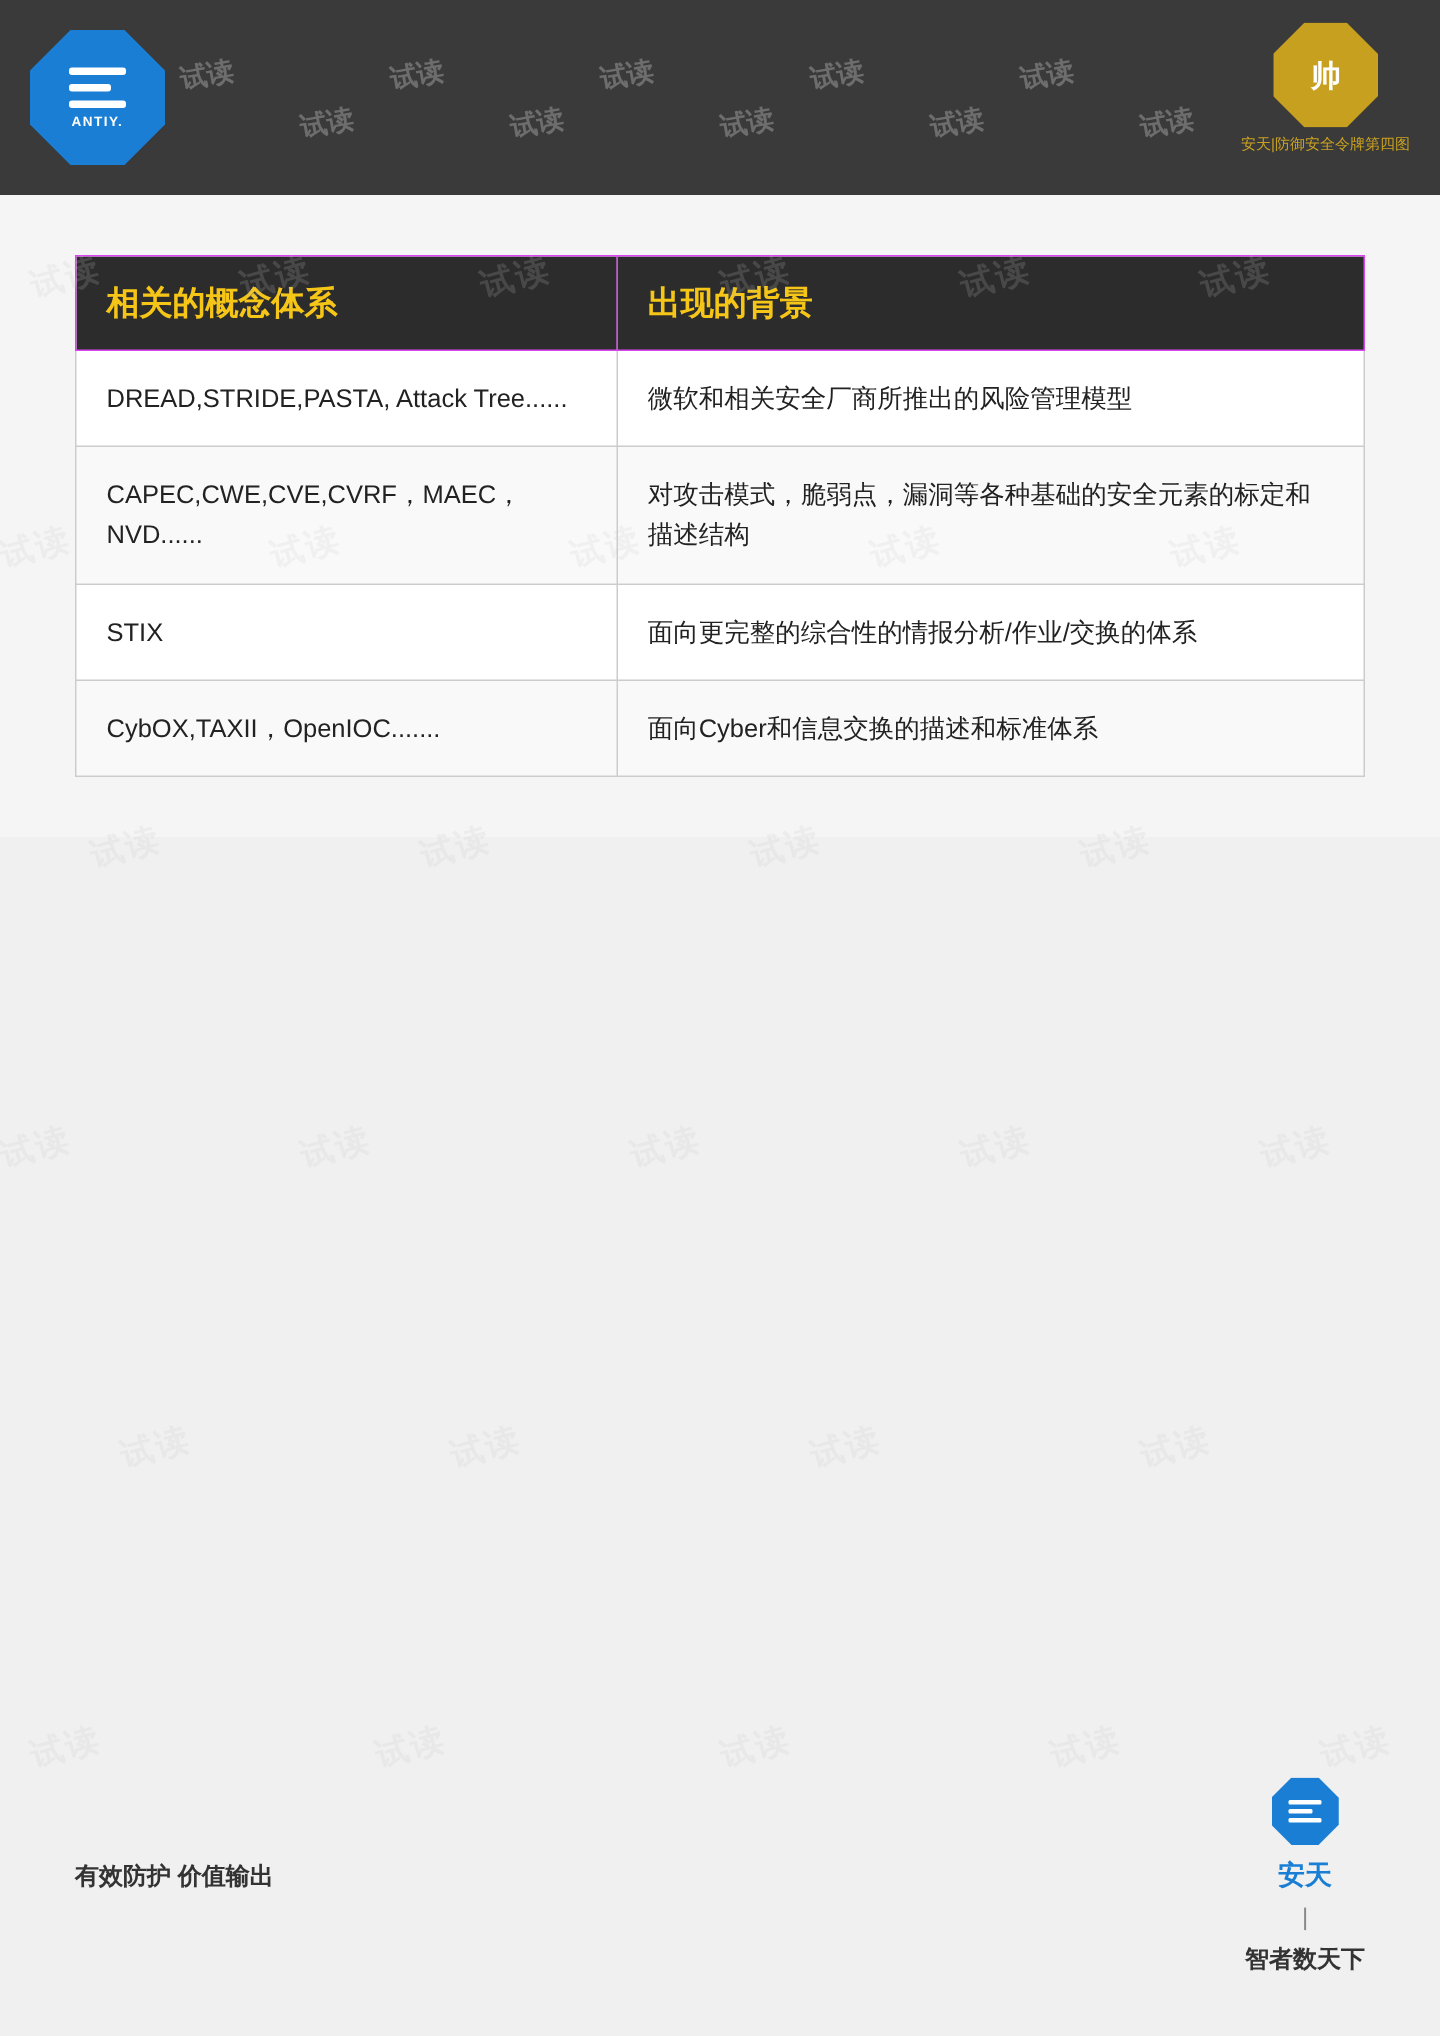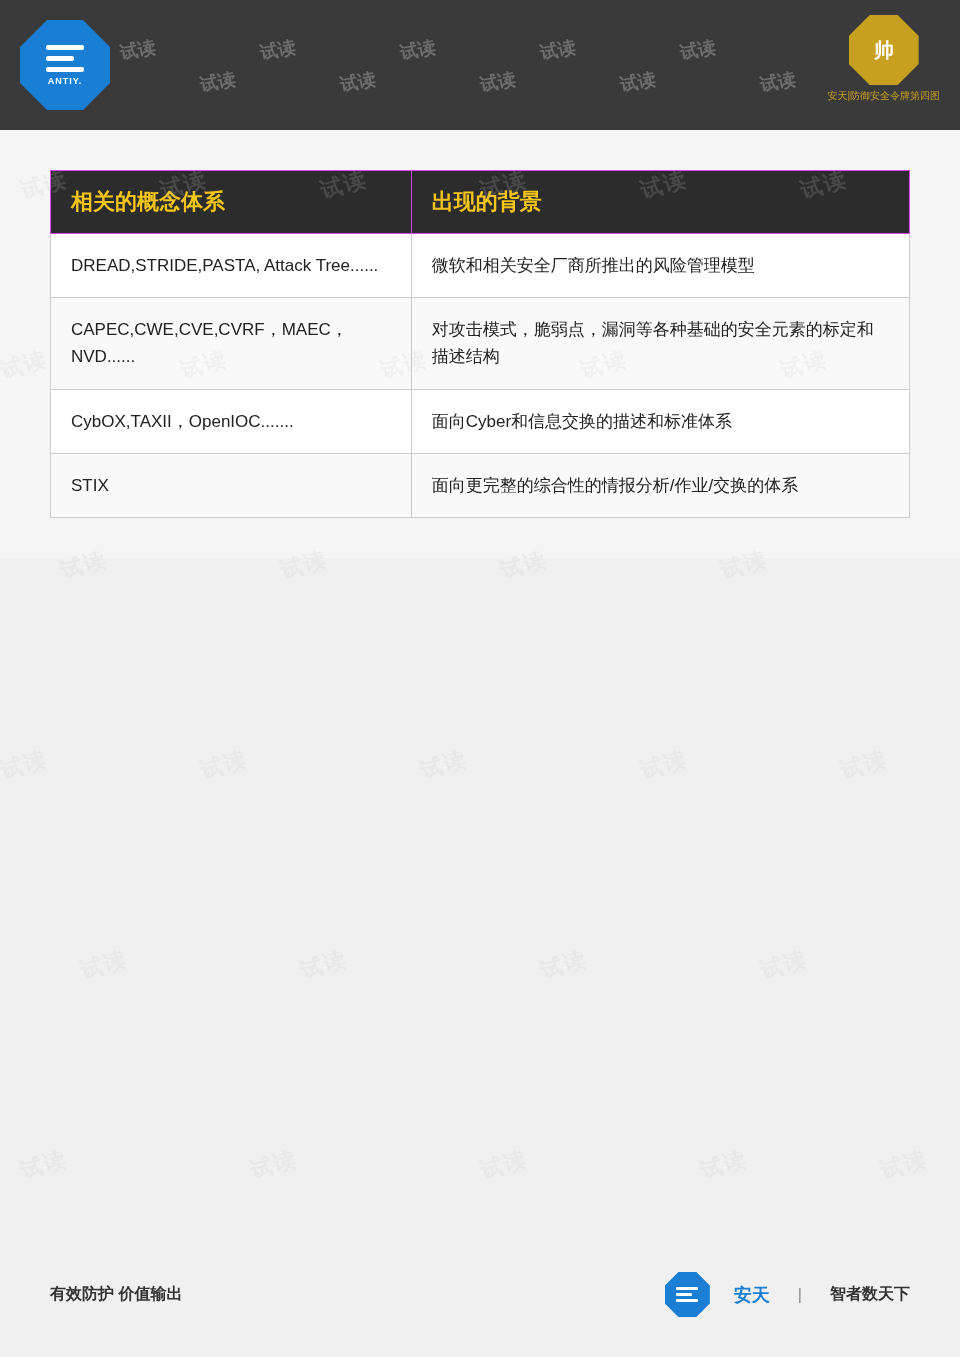--- a/index.html
+++ b/index.html
@@ -180,21 +180,22 @@
       padding: 0 50px;
     }
     .footer-left {
       font-size: 16px;
       color: #333;
       font-weight: bold;
     }
     .footer-right {
       display: flex;
       align-items: center;
-      gap: 24px;
+      gap: 8px;
+      flex-direction: column;
     }
     .footer-logo-small {
       width: 45px;
       height: 45px;
       background: #1a7fd4;
       clip-path: polygon(30% 0%, 70% 0%, 100% 30%, 100% 70%, 70% 100%, 30% 100%, 0% 70%, 0% 30%);
       display: flex;
       align-items: center;
       justify-content: center;
     }
@@ -272,26 +273,26 @@
     <tbody id="table-body">
         <tr>
       <td class="col-left">DREAD,STRIDE,PASTA, Attack Tree......</td>
       <td class="col-right">微软和相关安全厂商所推出的风险管理模型</td>
     </tr>
         <tr>
       <td class="col-left">CAPEC,CWE,CVE,CVRF，MAEC，NVD......</td>
       <td class="col-right">对攻击模式，脆弱点，漏洞等各种基础的安全元素的标定和描述结构</td>
     </tr>
         <tr>
+      <td class="col-left">STIX</td>
+      <td class="col-right">面向更完整的综合性的情报分析/作业/交换的体系</td>
+    </tr>
+        <tr>
       <td class="col-left">CybOX,TAXII，OpenIOC.......</td>
       <td class="col-right">面向Cyber和信息交换的描述和标准体系</td>
-    </tr>
-        <tr>
-      <td class="col-left">STIX</td>
-      <td class="col-right">面向更完整的综合性的情报分析/作业/交换的体系</td>
     </tr>
       </tbody>
   </table>
 </div>
 
 <div class="watermark-overlay" id="wm-overlay">
     <span class="watermark-text" style="top: 170px; left: 20px;">试读</span>
     <span class="watermark-text" style="top: 170px; left: 160px;">试读</span>
     <span class="watermark-text" style="top: 170px; left: 320px;">试读</span>
     <span class="watermark-text" style="top: 170px; left: 480px;">试读</span>

